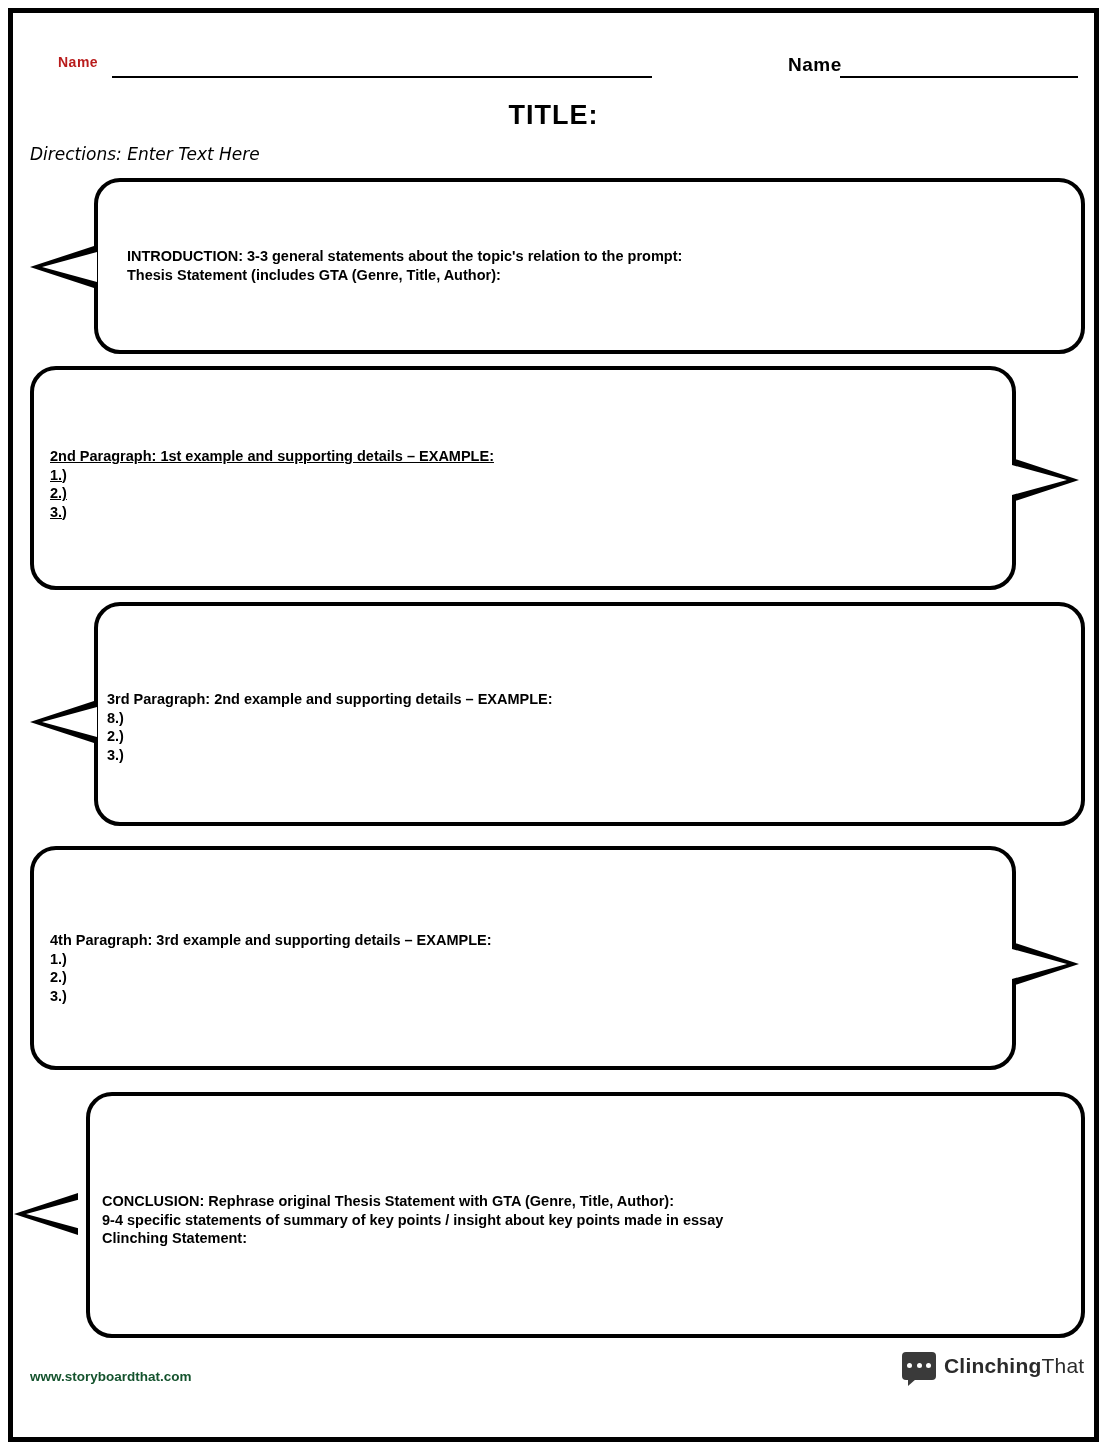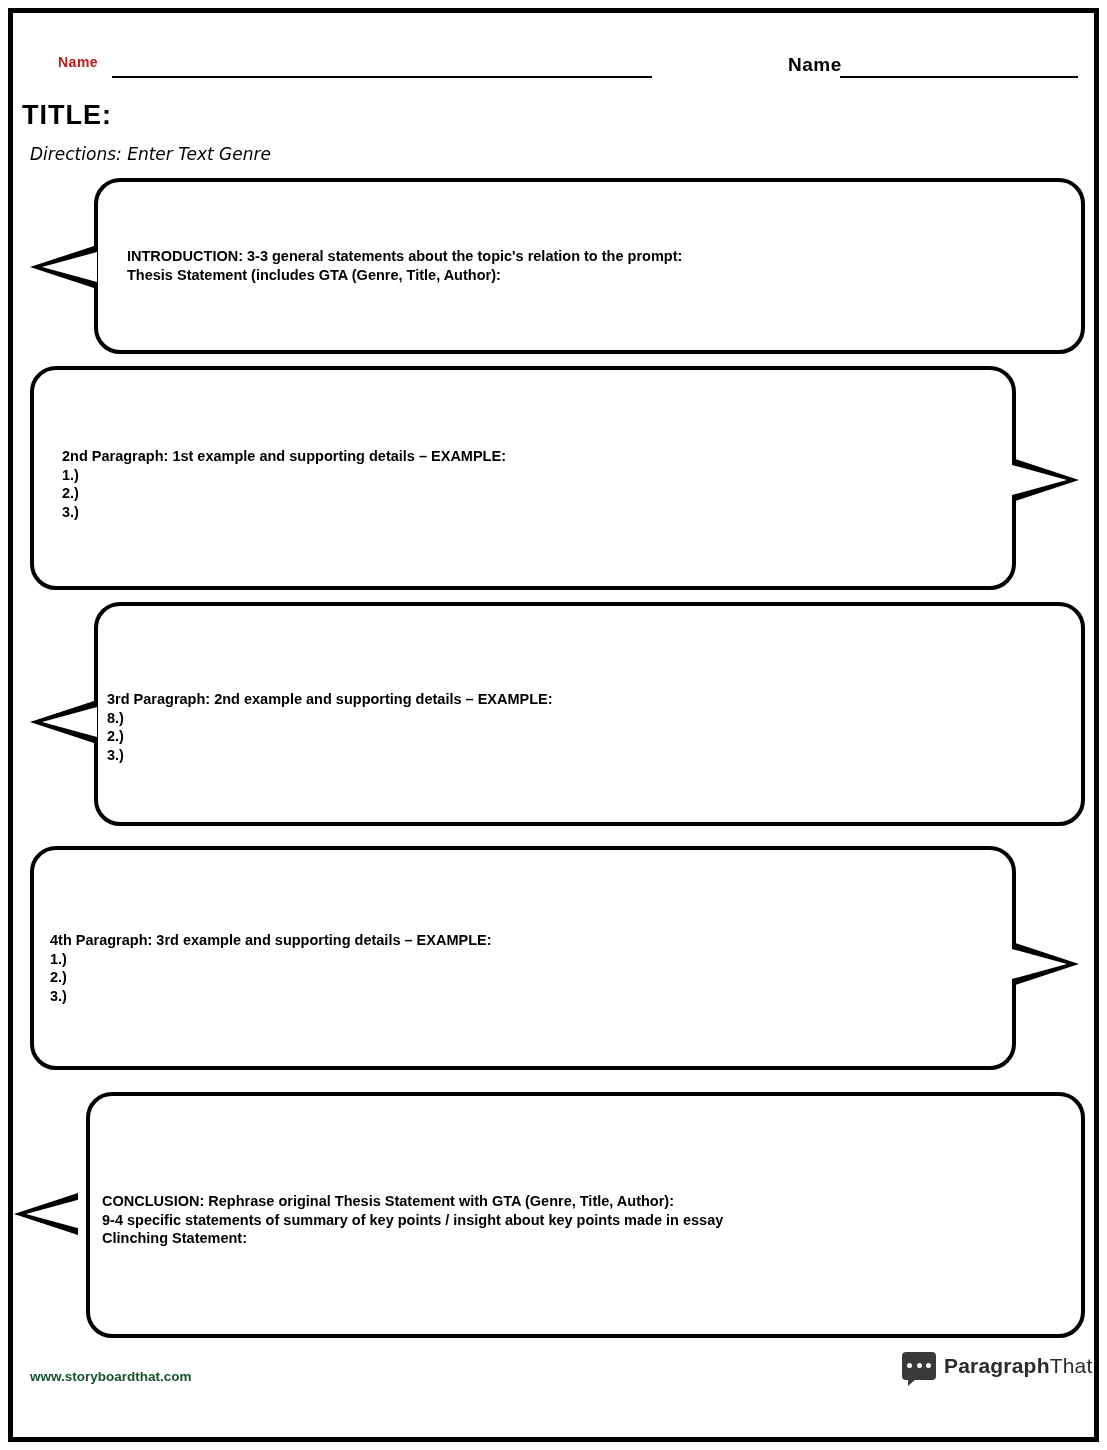--- a/index.html
+++ b/index.html
@@ -75,20 +75,21 @@
     top: 32px;
     width: 238px;
     border-bottom: 2px solid #000;
   }
 
   .title {
     position: absolute;
     left: 0;
     top: 78px;
     width: 1063px;
+    text-align: center;
     font-size: 27px;
     font-weight: bold;
     letter-spacing: 1px;
     color: #000;
   }
 
   .directions {
     position: absolute;
     left: 8px;
     top: 122px;
@@ -229,36 +230,36 @@
 
     <div class="header-row">
       <div class="name-label">Name</div>
       <div class="name-line"></div>
       <div class="date-label">Name</div>
       <div class="date-line"></div>
     </div>
 
     <div class="title">TITLE:</div>
 
-    <div class="directions">Directions: Enter Text Genre</div>
+    <div class="directions">Directions: Enter Text Here</div>
 
     <div class="bubble" style="left:72px; top:156px; width:991px; height:176px;"></div>
     <div class="tail-left" style="left:8px; top:224px;">
       <div class="tail-outer"></div>
       <div class="tail-inner"></div>
     </div>
     <div class="bubble-text" style="left:105px; top:225px; width:880px;">INTRODUCTION: 3-3 general statements about the topic's relation to the prompt:
 Thesis Statement (includes GTA (Genre, Title, Author):</div>
 
     <div class="bubble" style="left:8px; top:344px; width:986px; height:224px;"></div>
     <div class="tail-right" style="left:993px; top:437px;">
       <div class="tail-outer"></div>
       <div class="tail-inner"></div>
     </div>
-    <div class="bubble-text" style="left:40px; top:425px; width:880px;">2nd Paragraph: 1st example and supporting details – EXAMPLE:
+    <div class="bubble-text" style="left:28px; top:425px; width:880px;text-decoration:underline;">2nd Paragraph: 1st example and supporting details – EXAMPLE:
 1.)
 2.)
 3.)</div>
 
     <div class="bubble" style="left:72px; top:580px; width:991px; height:224px;"></div>
     <div class="tail-left" style="left:8px; top:679px;">
       <div class="tail-outer"></div>
       <div class="tail-inner"></div>
     </div>
     <div class="bubble-text" style="left:85px; top:668px; width:880px;">3rd Paragraph: 2nd example and supporting details – EXAMPLE:
@@ -288,17 +289,17 @@
     <div class="footer-url">www.storyboardthat.com</div>
 
     <div class="logo">
       <span class="logo-mark">
         <span class="dots">
             <i></i>
             <i></i>
             <i></i>
           </span>
       </span>
-      <span class="logo-text"><span>Paragraph</span><span class="thin">That</span></span>
+      <span class="logo-text"><span>Clinching</span><span class="thin">That</span></span>
     </div>
 
   </div>
 </div>
 
 </body></html>

